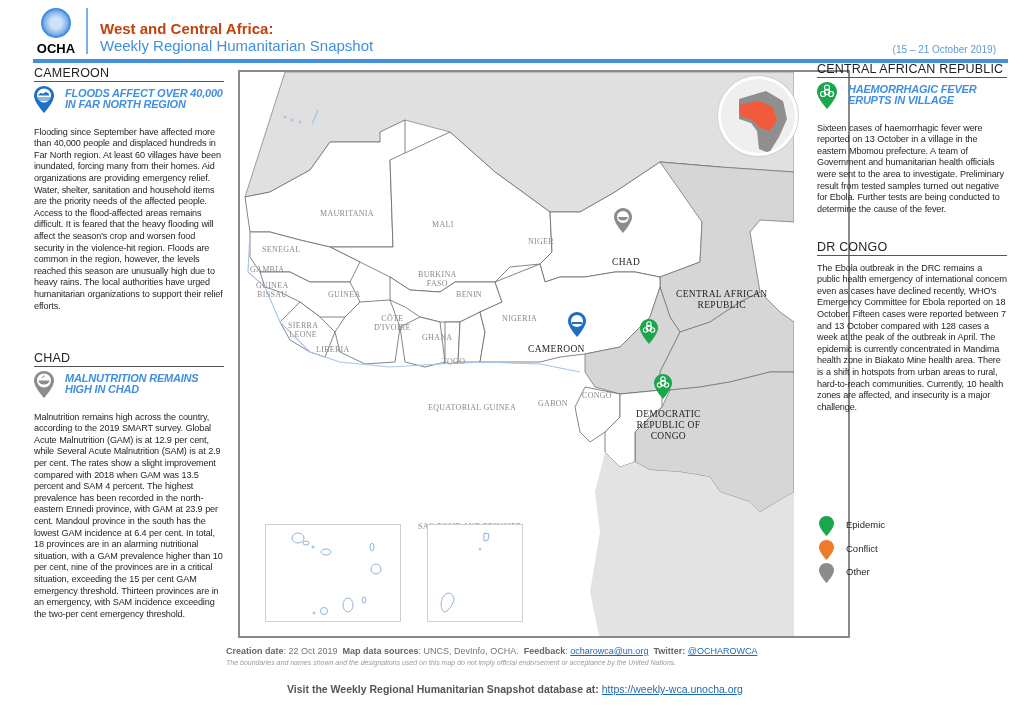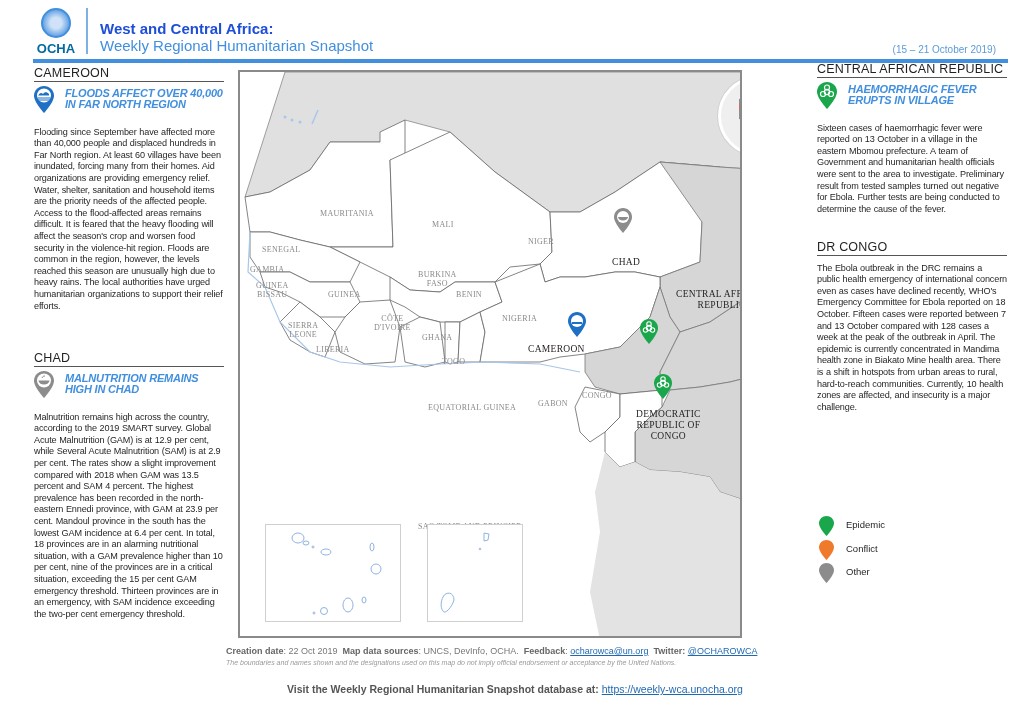--- a/index.html
+++ b/index.html
@@ -3,39 +3,39 @@
 <meta charset="utf-8">
 <style>
   * { box-sizing: border-box; margin: 0; padding: 0; }
   html, body { width: 1024px; height: 724px; background: #ffffff; overflow: hidden; }
   body { position: relative; font-family: "Liberation Sans", sans-serif; color: #231f20; }
 
   
   .header { position: absolute; left: 0; top: 0; width: 1024px; height: 62px; }
   .logo { position: absolute; left: 34px; top: 8px; width: 44px; height: 48px; }
   .logo-globe { position: absolute; left: 7px; top: 0; width: 30px; height: 30px; border-radius: 50%; border: 2px solid #418fde; background: radial-gradient(circle, #cfe2f7 30%, #6aa5e6 70%); }
-  .logo-text { position: absolute; left: 0; top: 33px; width: 44px; text-align: center; font-size: 13px; font-weight: bold; color: #0369a1; }
+  .logo-text { position: absolute; left: 0; top: 33px; width: 44px; text-align: center; font-size: 13px; font-weight: bold; color: #000000; }
   .header-sep { position: absolute; left: 86px; top: 8px; width: 2px; height: 46px; background: #7fb0e3; }
-  .title1 { position: absolute; left: 100px; top: 20px; font-size: 15px; font-weight: bold; color: #1d4ed8; }
+  .title1 { position: absolute; left: 100px; top: 20px; font-size: 15px; font-weight: bold; color: #c2410c; }
   .title2 { position: absolute; left: 100px; top: 37px; font-size: 15px; color: #418fde; }
   .dates { position: absolute; right: 28px; top: 44px; font-size: 10px; color: #5b9bd9; }
   .header-rule { position: absolute; left: 33px; top: 59px; width: 975px; height: 4px; background: #418fde; }
 
   
   .col { position: absolute; width: 190px; font-size: 9.1px; line-height: 11.6px; }
   .col.left { left: 34px; }
   .col.right { left: 817px; }
   .sec-title { font-size: 12.5px; color: #231f20; border-bottom: 1.5px solid #555; padding-bottom: 1px; letter-spacing: 0.2px; }
   .headline { position: relative; padding-left: 31px; min-height: 34px; margin-top: 4px; }
   .headline-text { font-style: italic; font-weight: bold; color: #418fde; font-size: 11px; line-height: 11px; letter-spacing: -0.2px; padding-top: 2px; }
   .pin { position: absolute; left: 0; top: 0; width: 20px; height: 27px; }
   .body-text { margin-top: 7px; color: #231f20; letter-spacing: -0.15px; word-spacing: 0.3px; }
 
   
-  .map { position: absolute; left: 238px; top: 70px; width: 504px; height: 568px; border: 2px solid #8a8a8a; background: #ffffff; overflow: hidden; }
+  .map { position: absolute; left: 238px; top: 70px; width: 612px; height: 568px; border: 2px solid #8a8a8a; background: #ffffff; overflow: hidden; }
   .map svg { position: absolute; left: 0; top: 0; }
   .map-label { position: absolute; font-family: "Liberation Serif", serif; font-size: 8px; color: #8a8a8a; letter-spacing: 0.3px; text-align: center; line-height: 9px; white-space: nowrap; }
   .map-label.hl { color: #231f20; font-size: 9.5px; line-height: 11px; }
   .inset-title { position: absolute; font-family: Liberation Serif, serif; font-size: 8px; color: #8a8a8a; letter-spacing: 0.3px; margin-top: 16px; }
   .inset { position: absolute; border: 1px solid #cfcfcf; background: #fff; }
   .globe { position: absolute; left: 478px; top: 4px; width: 80px; height: 80px; border-radius: 50%; background: #efefef; border: 3px solid #fff; box-shadow: 0 0 0 1px #d0d0d0; overflow: hidden; }
   .map-pin { position: absolute; width: 18px; height: 25px; }
 
   
   .legend { position: absolute; left: 817px; top: 516px; width: 190px; }

